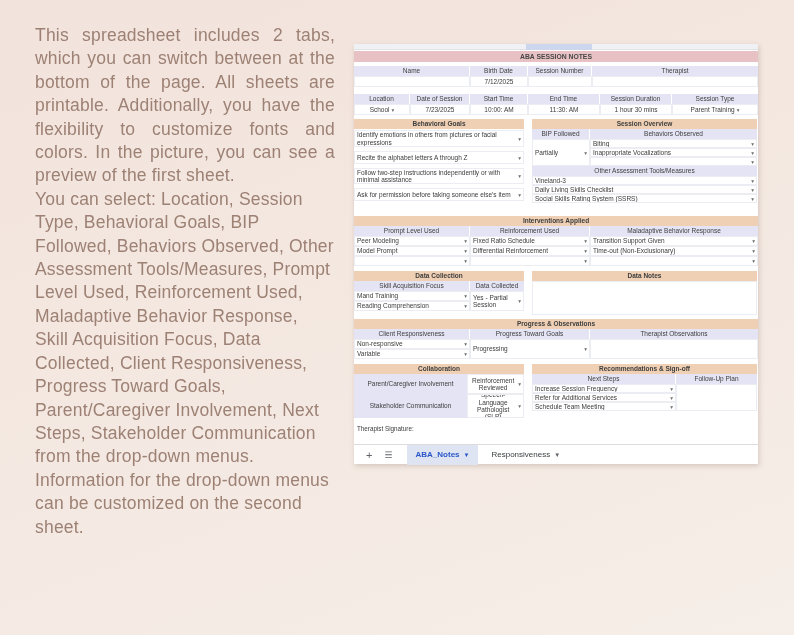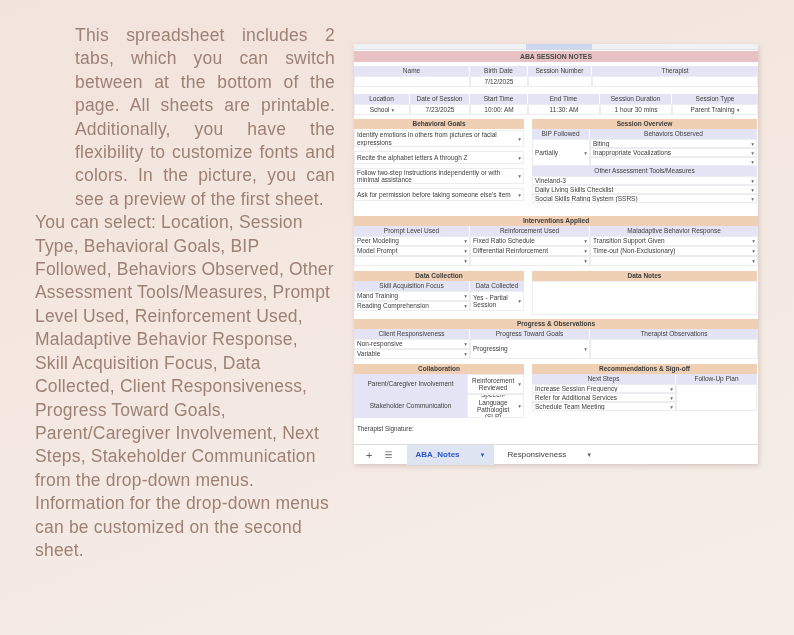--- a/index.html
+++ b/index.html
@@ -5,21 +5,21 @@
   * { margin:0; padding:0; box-sizing:border-box; }
   html,body { width:794px; height:635px; }
   body {
     font-family:"Liberation Sans", sans-serif;
     background:linear-gradient(160deg,#f2e3dc 0%,#f4e9e2 55%,#f6eee8 100%);
     position:relative; overflow:hidden;
   }
   
   .desc { position:absolute; left:35px; top:24px; width:300px;
           color:#9d8174; font-size:17.5px; line-height:23.4px; letter-spacing:.2px; }
-  .desc p:first-child { text-align:justify;margin-left:40px; }
+  .desc p:first-child { text-align:justify; }
   
   .sheet { position:absolute; left:354px; top:44px; width:404px; height:420px;
            background:#fff; box-shadow:1px 2px 5px rgba(120,90,80,.25);
            font-size:6.5px; color:#3b3b3b; }
   .abs { position:absolute; }
   .row { display:flex; }
   .h-pink  { background:#e7c1c3; color:#474747; font-weight:bold; text-align:center; }
   .h-peach { background:#efd0b4; color:#3d3d3d; font-weight:bold; text-align:center; }
   .h-lav   { background:#e4e4f4; color:#3d3d3d; text-align:center; }
   .h-lav > div { border-right:1px solid #fff; }
@@ -35,21 +35,21 @@
               border-bottom:1px solid #e3e3e6; }
   .colhl { position:absolute; left:172px; top:0; width:66px; height:6px; background:#ccd7ee; }
   .title { position:absolute; top:7px; left:0; width:404px; height:11px; font-size:6.8px;
            display:flex; align-items:center; justify-content:center; }
   .sig { position:absolute; left:3px; top:381px; font-size:6.3px; color:#3b3b3b; }
   
   .tabbar { position:absolute; left:0; top:400px; width:404px; height:20px; background:#fff;
             border-top:1px solid #dcdcdc; display:flex; align-items:center; }
   .tb-ico { color:#5f6368; font-size:11px; margin-left:12px; cursor:default; }
   .tb-ico.grid { font-size:9px; margin-left:12px; }
-  .tab { display:flex; align-items:center; height:20px; padding:3px 9px; font-size:8px;gap:16px; }
+  .tab { display:flex; align-items:center; height:20px; padding:3px 9px; font-size:8px; }
   .tab.active { background:#dee4f1; color:#2a57c8; font-weight:bold; margin-left:14px; }
   .tab.plain  { color:#3c4043; margin-left:4px; }
   .tab .caret { font-size:6px; margin-left:4px; }
   .tab.active .caret { color:#2a57c8; }
   .tab.plain .caret { color:#5f6368; }
 </style>
 </head>
 <body>
 
 <div class="desc">

